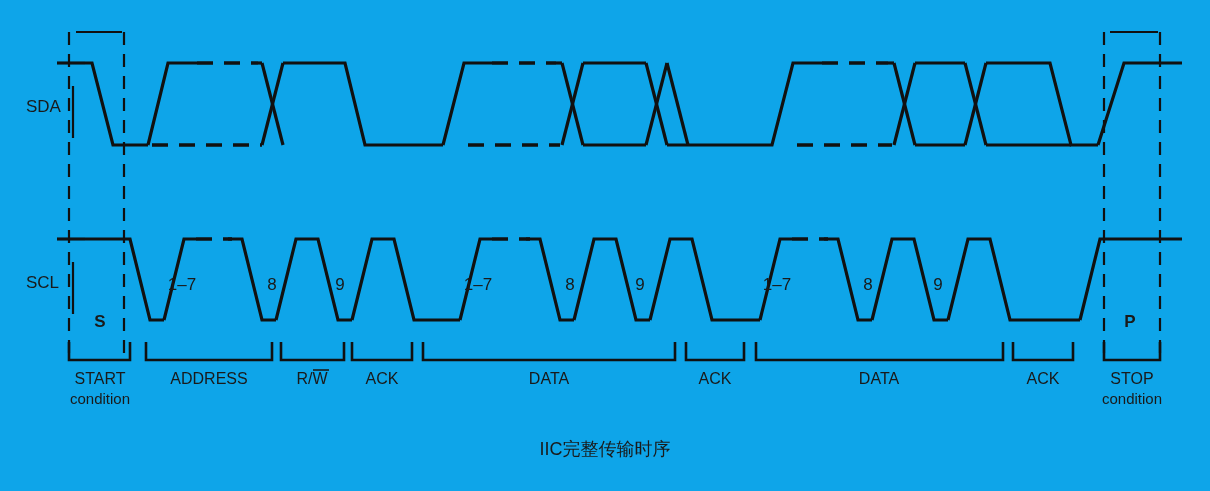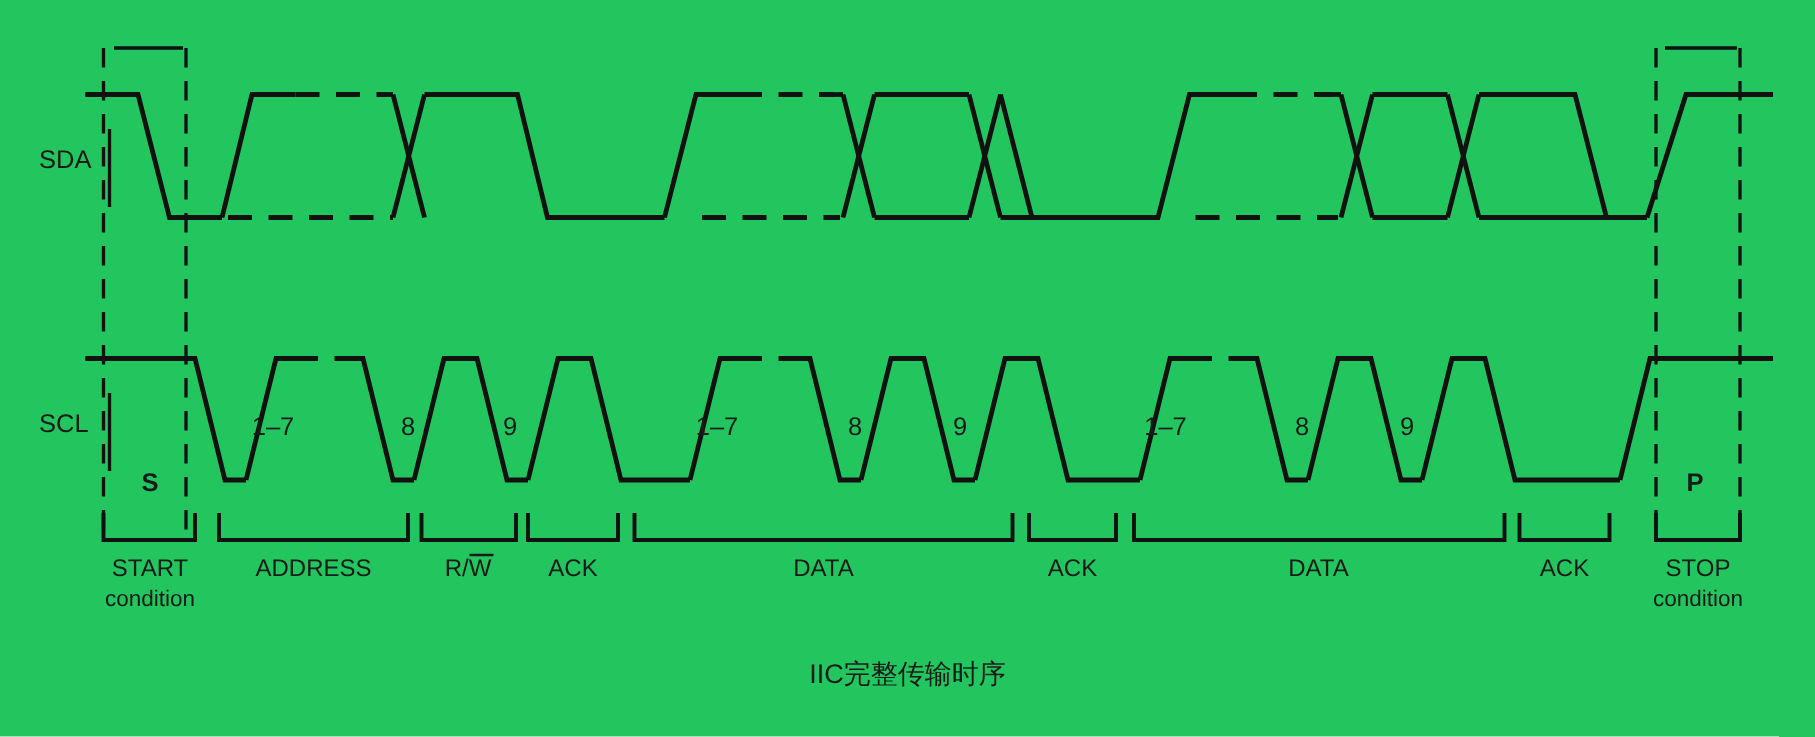--- a/index.html
+++ b/index.html
@@ -8,21 +8,21 @@
     background: #ffffff;
   }
   body {
     font-family: "Liberation Sans", sans-serif;
     color: #1a1a1a;
   }
   #root {
     position: relative;
     width: 1210px;
     height: 491px;
-    background: #22c55e;
+    background: #0ea5e9;
     overflow: hidden;
   }
   svg#diagram {
     position: absolute;
     left: 0;
     top: 0;
     width: 1210px;
     height: 491px;
   }
   .wave {

